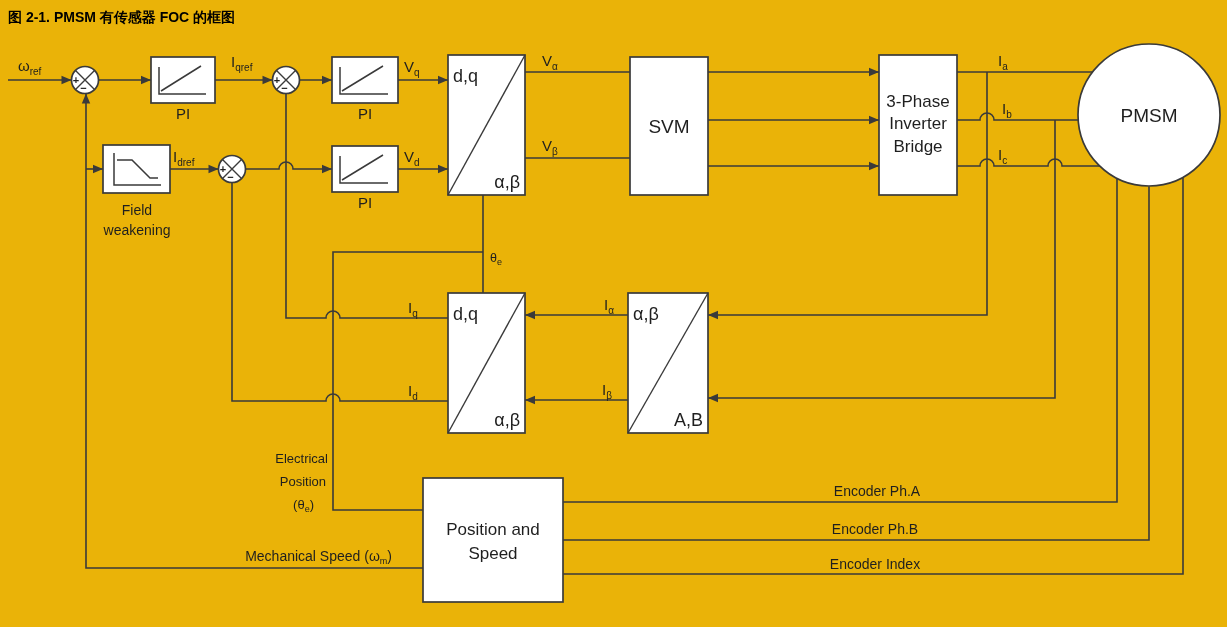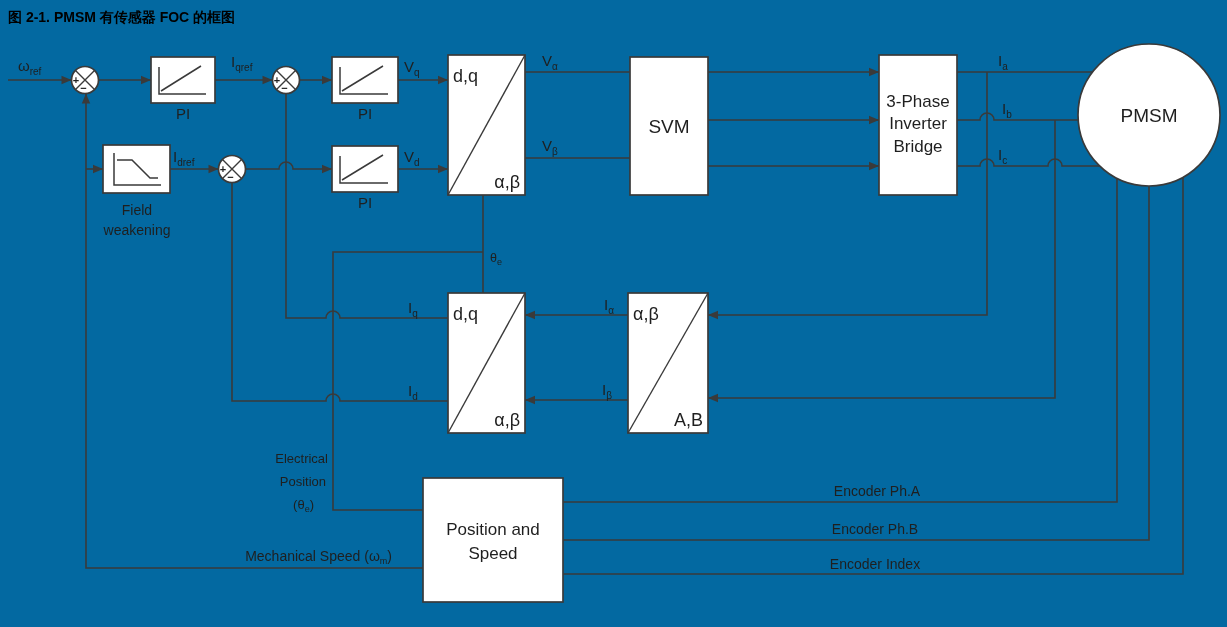--- a/index.html
+++ b/index.html
@@ -1,16 +1,16 @@
 <!DOCTYPE html>
 <html><head>
 <meta charset="utf-8">
 <style>
   html,body{margin:0;padding:0;background:#ffffff;}
-  .page{position:relative;width:1227px;height:627px;background:#0369a1;overflow:hidden;}
+  .page{position:relative;width:1227px;height:627px;background:#eab308;overflow:hidden;}
   svg{display:block;}
   text{fill:#1f1f1f;font-family:"Liberation Sans","DejaVu Sans",sans-serif;}
   .title-text{font-size:14px;font-weight:bold;fill:#000000;}
   .wire{fill:none;stroke:#3a3a3a;stroke-width:1.6;}
   .block{fill:#ffffff;stroke:#3a3a3a;stroke-width:1.7;}
   .diag{fill:none;stroke:#3a3a3a;stroke-width:1.4;}
   .icon{fill:none;stroke:#3a3a3a;stroke-width:1.5;}
   .arrow{fill:#3a3a3a;stroke:none;}
   .sig{font-size:15px;}
   .sub{font-size:10px;}

